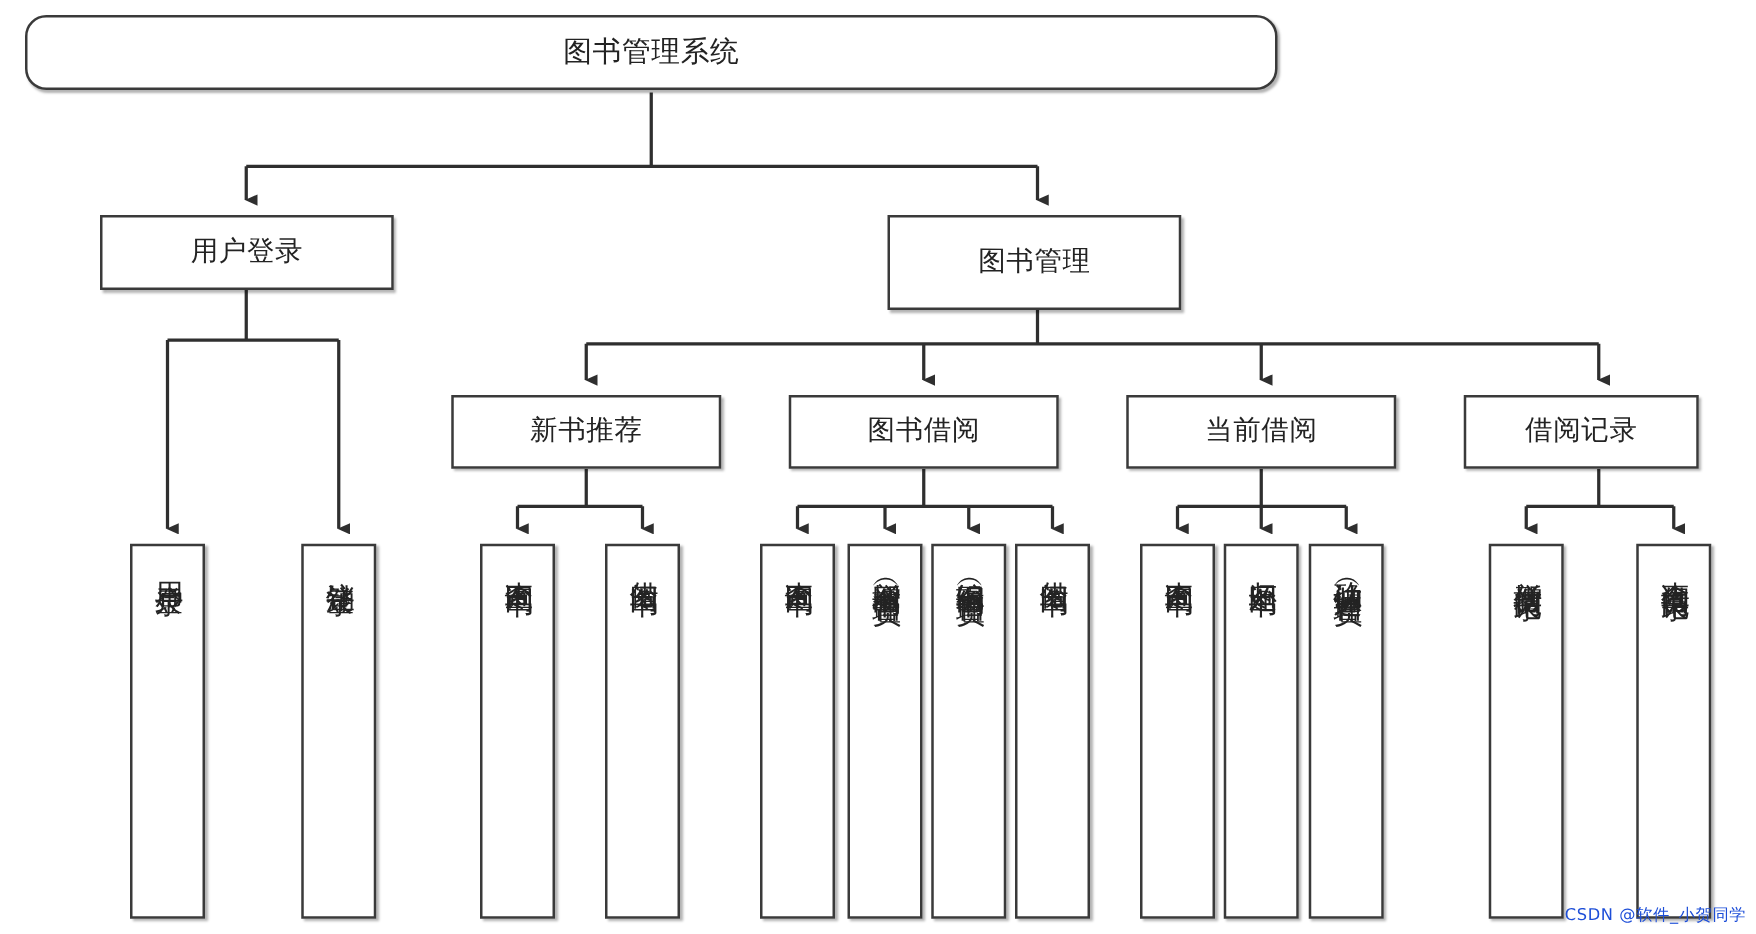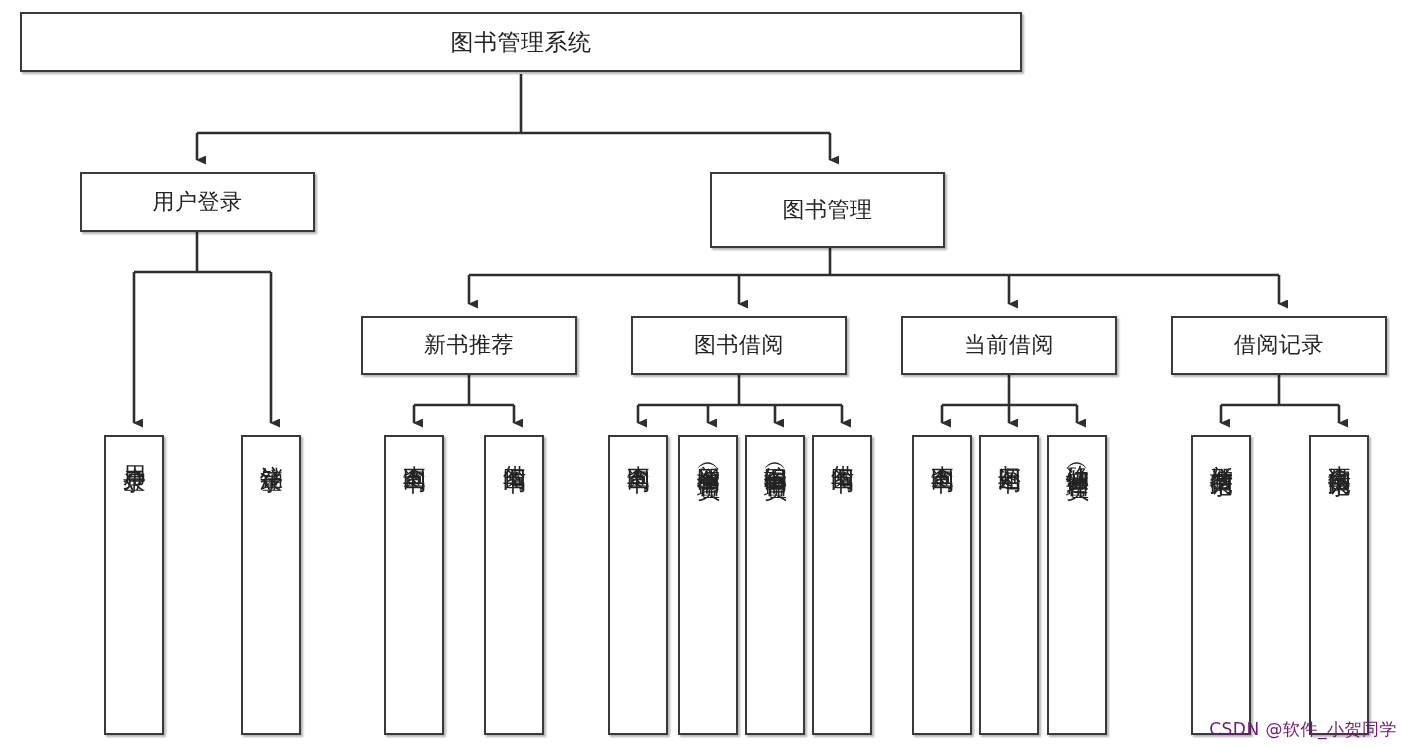--- a/index.html
+++ b/index.html
@@ -56,22 +56,22 @@
     font-size: 23px;
     line-height: 1.12;
     letter-spacing: 2px;
     white-space: normal;
     max-height: 290px;
   }
   #watermark {
     position: absolute;
     right: 8px;
     bottom: 6px;
-    font-size: 17px;
-    color: #701a75;
+    font-size: 13px;
+    color: #1d4ed8;
     letter-spacing: 0.5px;
     z-index: 5;
     white-space: nowrap;
   }
 </style>
 </head>
 <body>
 
 <div id="diagram-root">
 
@@ -118,41 +118,41 @@
       <path d="M1009,405 L1009,423" marker-end="url(#arrowhead)"></path>
       <path d="M1077,405 L1077,423" marker-end="url(#arrowhead)"></path>
 
       <path d="M1279,375 L1279,405"></path>
       <path d="M1221,405 L1339,405"></path>
       <path d="M1221,405 L1221,423" marker-end="url(#arrowhead)"></path>
       <path d="M1339,405 L1339,423" marker-end="url(#arrowhead)"></path>
     </g>
   </svg>
 
-  <div class="node root" style="left:20px; top:12px; width:1002px; height:60px;">
+  <div class="node root" style="left:20px; top:12px; width:1002px; height:60px;border-radius:17px;">
     <span class="label">图书管理系统</span>
   </div>
 
   <div class="node" style="left:80px; top:172px; width:235px; height:60px;">
     <span class="label">用户登录</span>
   </div>
   <div class="node" style="left:710px; top:172px; width:235px; height:76px;">
     <span class="label">图书管理</span>
   </div>
 
   <div class="node" style="left:631px; top:316px; width:216px; height:59px;">
     <span class="label">图书借阅</span>
   </div>
   <div class="node" style="left:361px; top:316px; width:216px; height:59px;">
     <span class="label">新书推荐</span>
   </div>
   <div class="node" style="left:901px; top:316px; width:216px; height:59px;">
     <span class="label">当前借阅</span>
   </div>
-  <div class="node" style="left:1171px; top:316px; width:216px; height:59px;">
+  <div class="node" style="left:1171px; top:316px; width:188px; height:59px;">
     <span class="label">借阅记录</span>
   </div>
 
   <div class="node leaf" style="left:104px; top:435px; width:60px; height:300px;">
     <span class="label">用户登录</span>
   </div>
   <div class="node leaf" style="left:241px; top:435px; width:60px; height:300px;">
     <span class="label">注销登录</span>
   </div>
 

